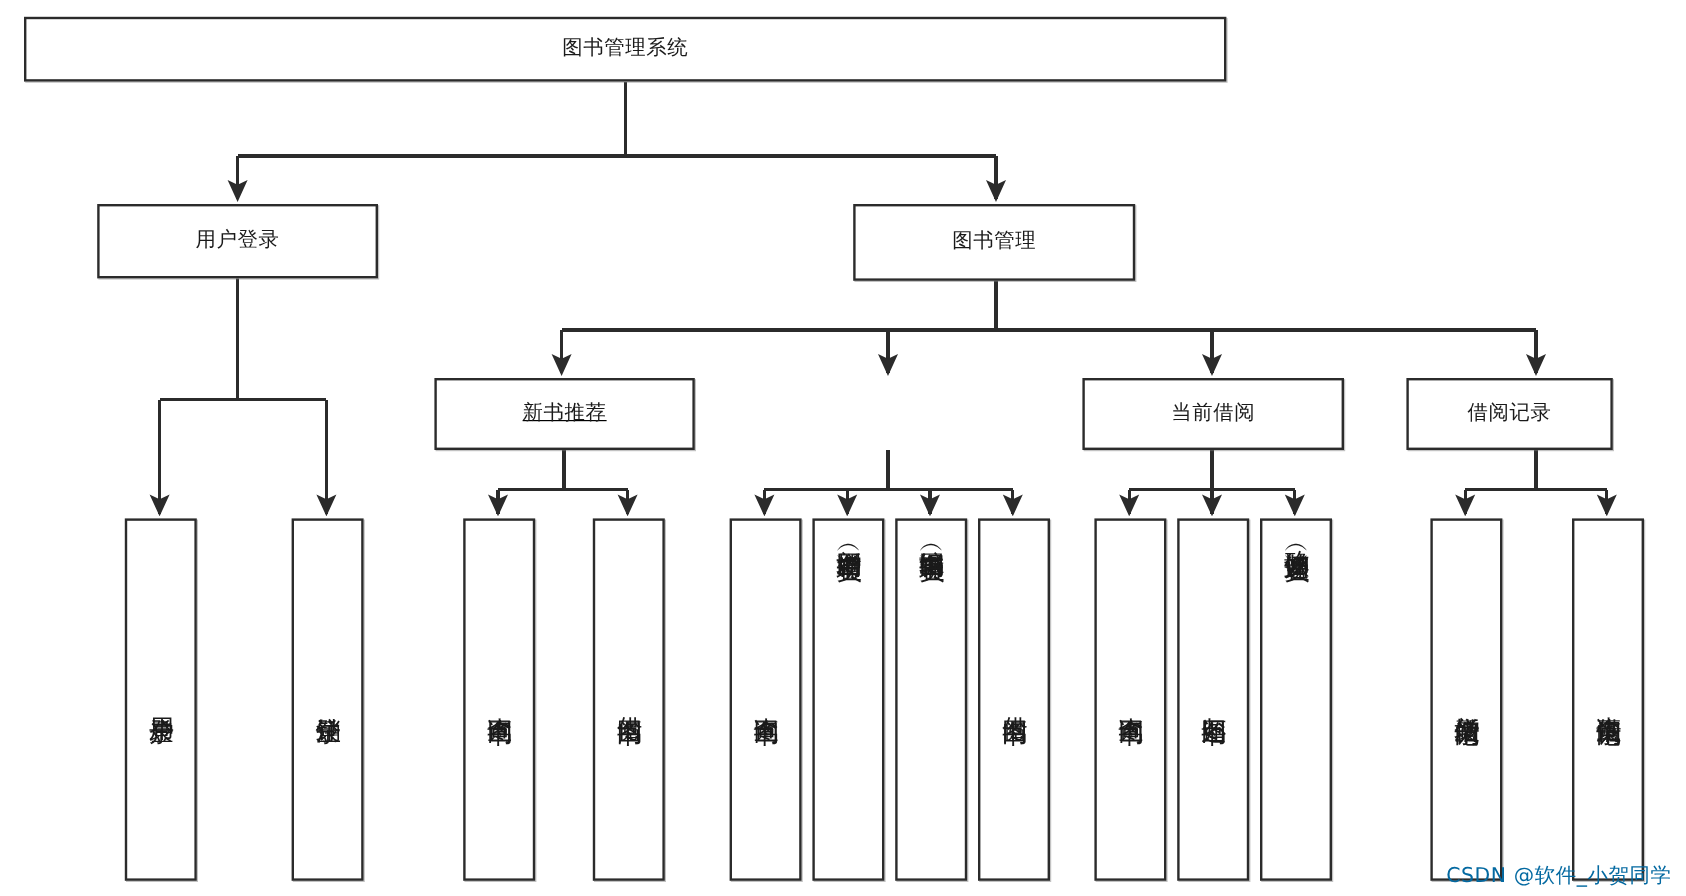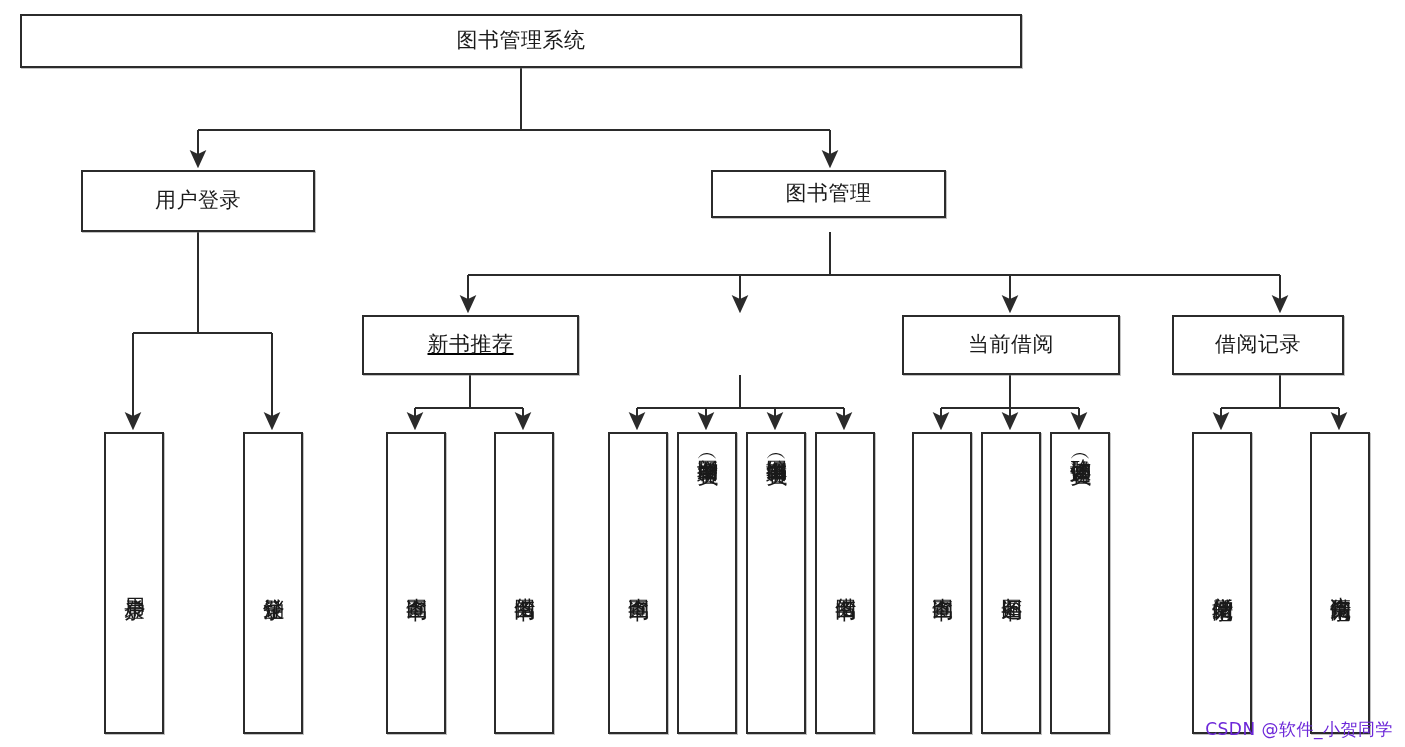--- a/index.html
+++ b/index.html
@@ -31,21 +31,21 @@
     box-sizing: border-box;
     border: 2px solid #2b2b2b;
     background: #ffffff;
     display: flex;
     align-items: center;
     justify-content: center;
     box-shadow: 1px 1px 0 rgba(120,120,120,0.45);
   }
   .node-label {
     color: #1a1a1a;
-    font-size: 21px;
+    font-size: 17px;
     line-height: 1.12;
     white-space: nowrap;
     letter-spacing: 0.5px;
   }
   .node-box.vertical {
     align-items: flex-start;
     padding-top: 8px;
   }
   .node-box.vertical .node-label {
     writing-mode: vertical-rl;
@@ -57,21 +57,21 @@
     margin: 0 auto;
   }
   .node-box.vertical.centered {
     align-items: center;
     padding-top: 0;
   }
   #watermark {
     position: absolute;
     right: 12px;
     bottom: 6px;
-    color: #6d28d9;
+    color: #0369a1;
     font-size: 17px;
     letter-spacing: 0.5px;
     white-space: nowrap;
   }
 </style>
 </head>
 <body>
 
 <div id="diagram-root">
 
@@ -129,21 +129,21 @@
     </g>
   </svg>
 
   <div class="node-box" style="left:20px; top:14px; width:1002px; height:54px;">
     <span class="node-label">图书管理系统</span>
   </div>
 
   <div class="node-box" style="left:81px; top:170px; width:234px; height:62px;">
     <span class="node-label">用户登录</span>
   </div>
-  <div class="node-box" style="left:711px; top:170px; width:235px; height:48px;">
+  <div class="node-box" style="left:711px; top:170px; width:235px; height:64px;">
     <span class="node-label">图书管理</span>
   </div>
 
   <div class="node-box" style="left:362px; top:315px; width:217px; height:60px;text-decoration:underline;">
     <span class="node-label">新书推荐</span>
   </div>
   <div class="node-box" style="left:902px; top:315px; width:218px; height:60px;">
     <span class="node-label">当前借阅</span>
   </div>
   <div class="node-box" style="left:1172px; top:315px; width:172px; height:60px;">

